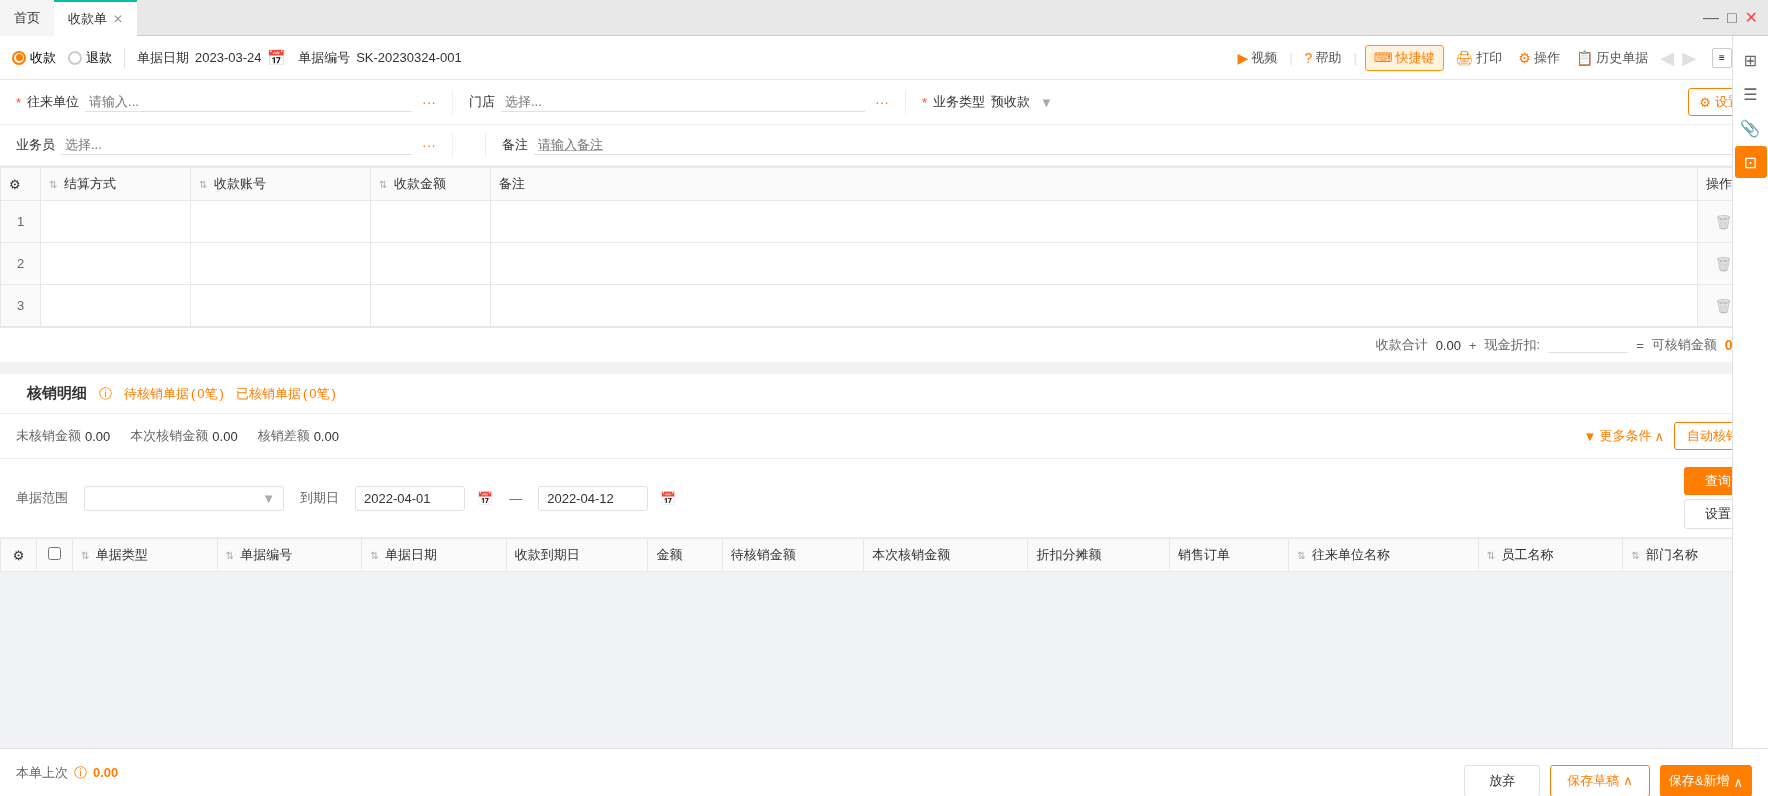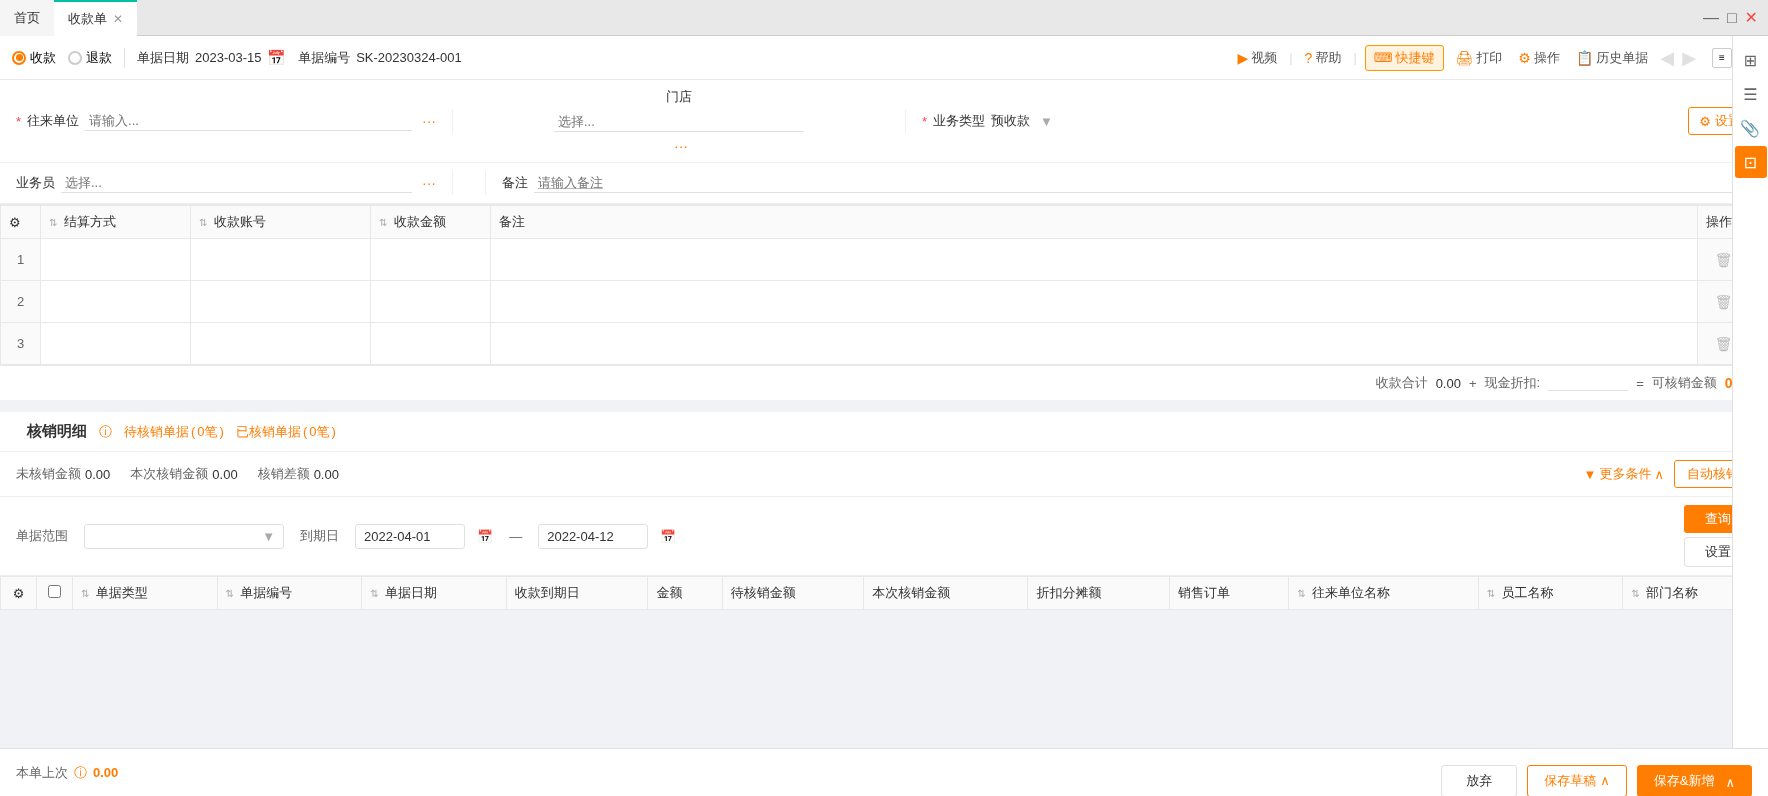--- a/index.html
+++ b/index.html
@@ -235,22 +235,22 @@
     }
     .save-draft-btn {
       background: #fff; border: 1px solid #ff7d00;
       color: #ff7d00; border-radius: 3px;
       padding: 6px 16px; cursor: pointer; font-size: 13px;
       display: flex; align-items: center; gap: 4px;
     }
     .save-new-btn {
       background: #ff7d00; border: 1px solid #ff7d00;
       color: #fff; border-radius: 3px;
-      padding: 6px 16px; cursor: pointer; font-size: 13px;
-      display: flex; align-items: flex-end; gap: 11px;
+      padding: 6px 8px; cursor: pointer; font-size: 13px;
+      display: flex; align-items: flex-end; gap: 4px;
     }
 
     
     .right-sidebar {
       position: fixed; right: 0; top: 36px;
       width: 36px; height: calc(100vh - 36px);
       background: #fff; border-left: 1px solid #e0e0e0;
       display: flex; flex-direction: column; align-items: center;
       padding-top: 8px; gap: 2px; z-index: 50;
     }
@@ -287,21 +287,21 @@
       <span>收款</span>
     </div>
     <div class="radio-item">
       <div class="radio-circle"></div>
       <span>退款</span>
     </div>
   </div>
   <div class="toolbar-divider"></div>
   <div class="toolbar-field">
     <span class="toolbar-label">单据日期</span>
-    <span class="toolbar-value">2023-03-15</span>
+    <span class="toolbar-value">2023-03-24</span>
     <span class="toolbar-icon">📅</span>
   </div>
   <div class="toolbar-field">
     <span class="toolbar-label">单据编号</span>
     <span class="toolbar-value">SK-20230324-001</span>
   </div>
   <div class="toolbar-right">
     <span class="toolbar-btn">
       <span class="btn-icon">▶</span>
       <span>视频</span>
@@ -340,21 +340,21 @@
 <div class="main-content">
 
   <div class="form-row">
     <div class="form-field" style="max-width:420px;">
       <span class="required-star">*</span>
       <span class="field-label">往来单位</span>
       <input class="field-input" style="width: 250px;" placeholder="请输入...">
       <span class="field-more">···</span>
     </div>
     <div class="form-separator"></div>
-    <div class="form-field" style="max-width:420px;flex-direction:column;">
+    <div class="form-field" style="max-width:420px;">
       <span class="field-label">门店</span>
       <input class="field-input" style="width: 250px;" placeholder="选择...">
       <span class="field-more">···</span>
     </div>
     <div class="form-separator"></div>
     <div class="form-field" style="flex: 0 0 auto; gap:6px;">
       <span class="required-star">*</span>
       <span class="field-label">业务类型</span>
       <span class="business-type-value">预收款</span>
       <span class="field-dropdown">▼</span>

